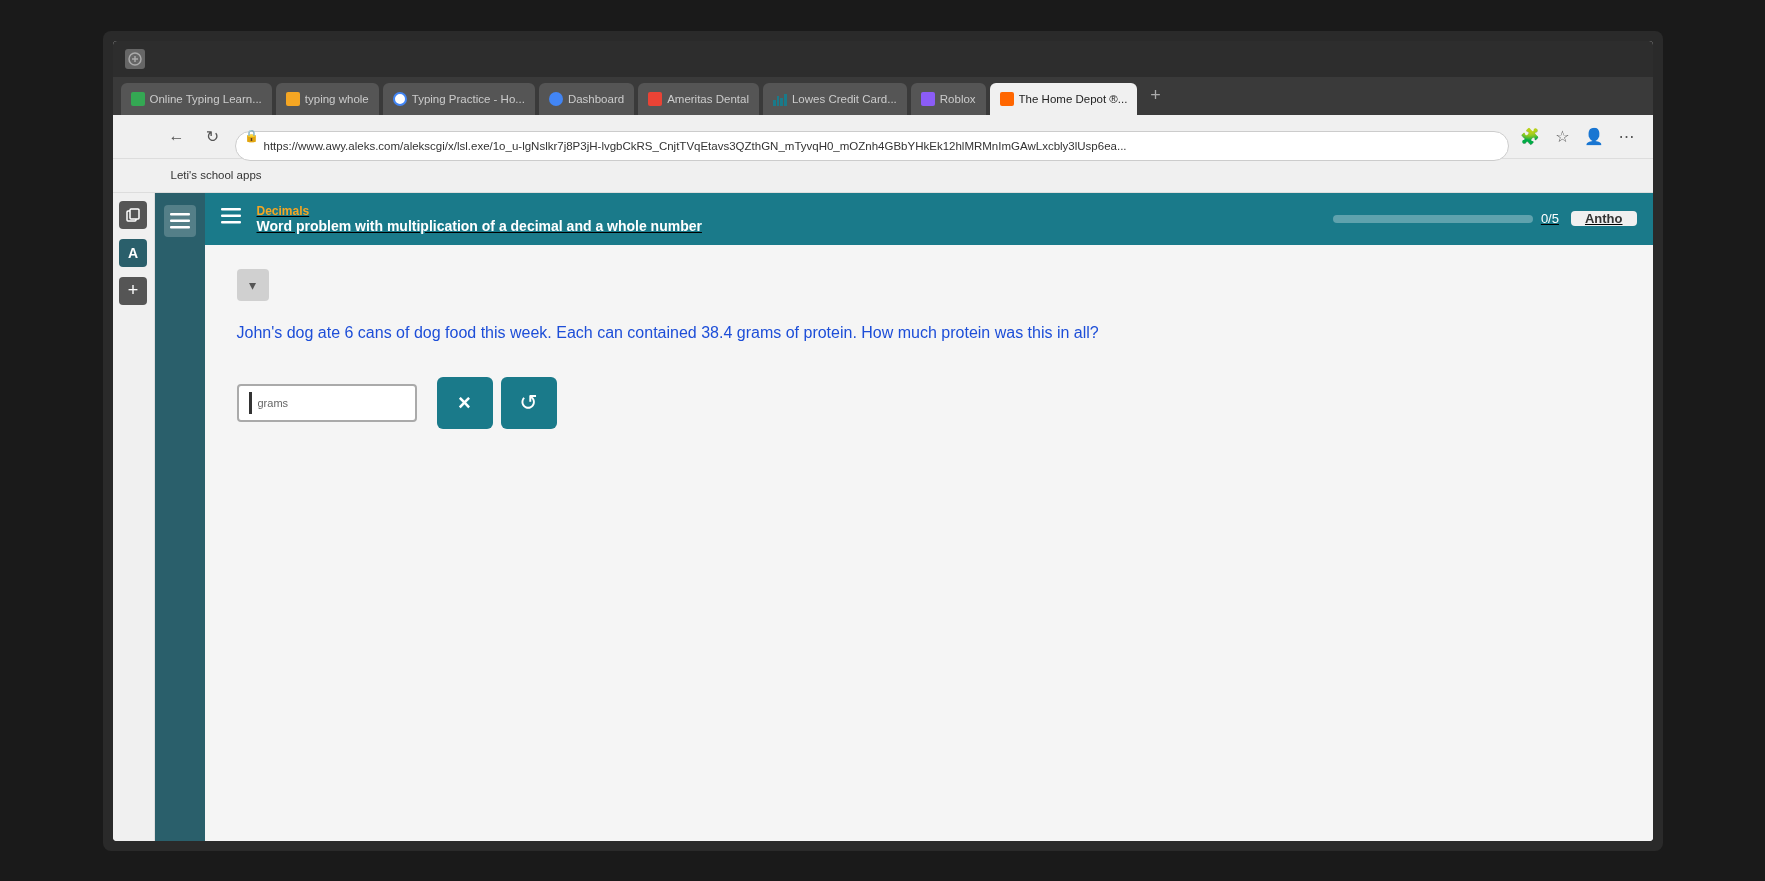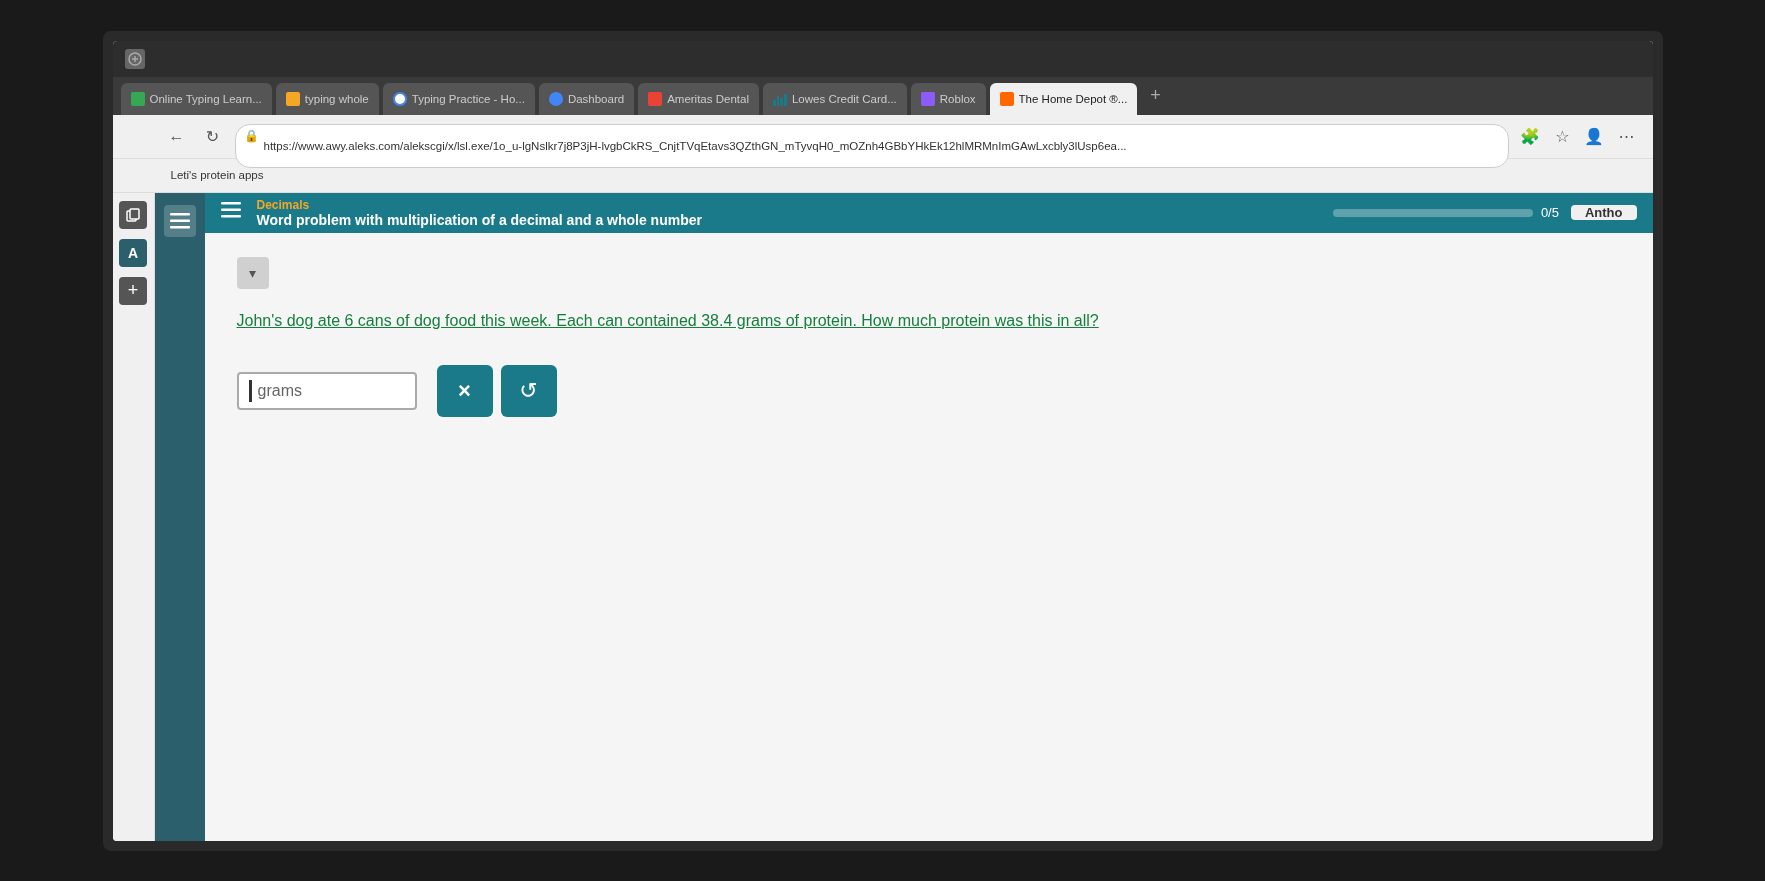--- a/index.html
+++ b/index.html
@@ -171,21 +171,21 @@
     .address-bar-wrapper .lock-icon {
       position: absolute;
       left: 10px;
       color: #666;
       font-size: 12px;
       z-index: 1;
     }
 
     .address-bar-wrapper input {
       width: 100%;
-      height: 44px;
+      height: 30px;
       border: 1px solid #ccc;
       border-radius: 15px;
       padding: 0 12px 0 28px;
       font-size: 11.5px;
       color: #333;
       background: white;
       outline: none;
       margin-top: 20px;
     }
 
@@ -272,25 +272,26 @@
     .content-panel {
       flex: 1;
       background: #e8e8e8;
       display: flex;
       flex-direction: column;
     }
 
     
     .aleks-header {
       background: #1a7a8a;
-      height: 40px;
+      height: 52px;
       display: flex;
       align-items: center;
       padding: 0 16px;
       flex-shrink: 0;
+      text-decoration: underline;
     }
 
     .hamburger-btn {
       color: white;
       font-size: 18px;
       cursor: pointer;
       margin-right: 16px;
     }
 
     .topic-info {
@@ -369,24 +370,23 @@
       align-items: center;
       justify-content: center;
       cursor: pointer;
       margin-bottom: 20px;
       color: #555;
       font-size: 14px;
     }
 
     .question-text {
       font-size: 16px;
-      color: #15803d;
+      color: #1d4ed8;
       margin-bottom: 32px;
       line-height: 1.5;
-      text-decoration: underline;
     }
 
     .answer-row {
       display: flex;
       align-items: center;
       gap: 12px;
     }
 
     .answer-input-wrapper {
       display: flex;
@@ -399,21 +399,21 @@
     }
 
     .answer-input-cursor {
       width: 3px;
       height: 22px;
       background: #333;
       margin-right: 6px;
     }
 
     .answer-input-placeholder {
-      font-size: 16px;
+      font-size: 11px;
       color: #666;
     }
 
     .action-buttons {
       display: flex;
       gap: 8px;
       margin-left: 8px;
     }
 
     .btn-x {
@@ -527,21 +527,21 @@
       <div class="nav-right-btns">
         <div class="nav-right-btn" style="font-size:16px;">🧩</div>
         <div class="nav-right-btn" style="font-size:16px;">☆</div>
         <div class="nav-right-btn" style="font-size:16px;">👤</div>
         <div class="nav-right-btn" style="font-size:16px;">⋯</div>
       </div>
     </div>
 
     <div class="bookmarks-bar">
       <div class="bookmark-item">
-        <span>Leti's protein apps</span>
+        <span>Leti's school apps</span>
       </div>
     </div>
 
     <div class="main-content">
 
       <div style="width:42px;background:#f0f0f0;display:flex;flex-direction:column;align-items:center;padding:8px 0;gap:10px;border-right:1px solid #ddd;flex-shrink:0;">
         <div style="width:28px;height:28px;background:#555;border-radius:4px;display:flex;align-items:center;justify-content:center;color:white;font-size:12px;cursor:pointer;">
           <svg width="16" height="16" viewBox="0 0 16 16" fill="white">
             <rect x="2" y="4" width="9" height="10" rx="1" stroke="white" stroke-width="1.5" fill="none"></rect>
             <rect x="5" y="2" width="9" height="10" rx="1" stroke="white" stroke-width="1.5" fill="#555"></rect>

